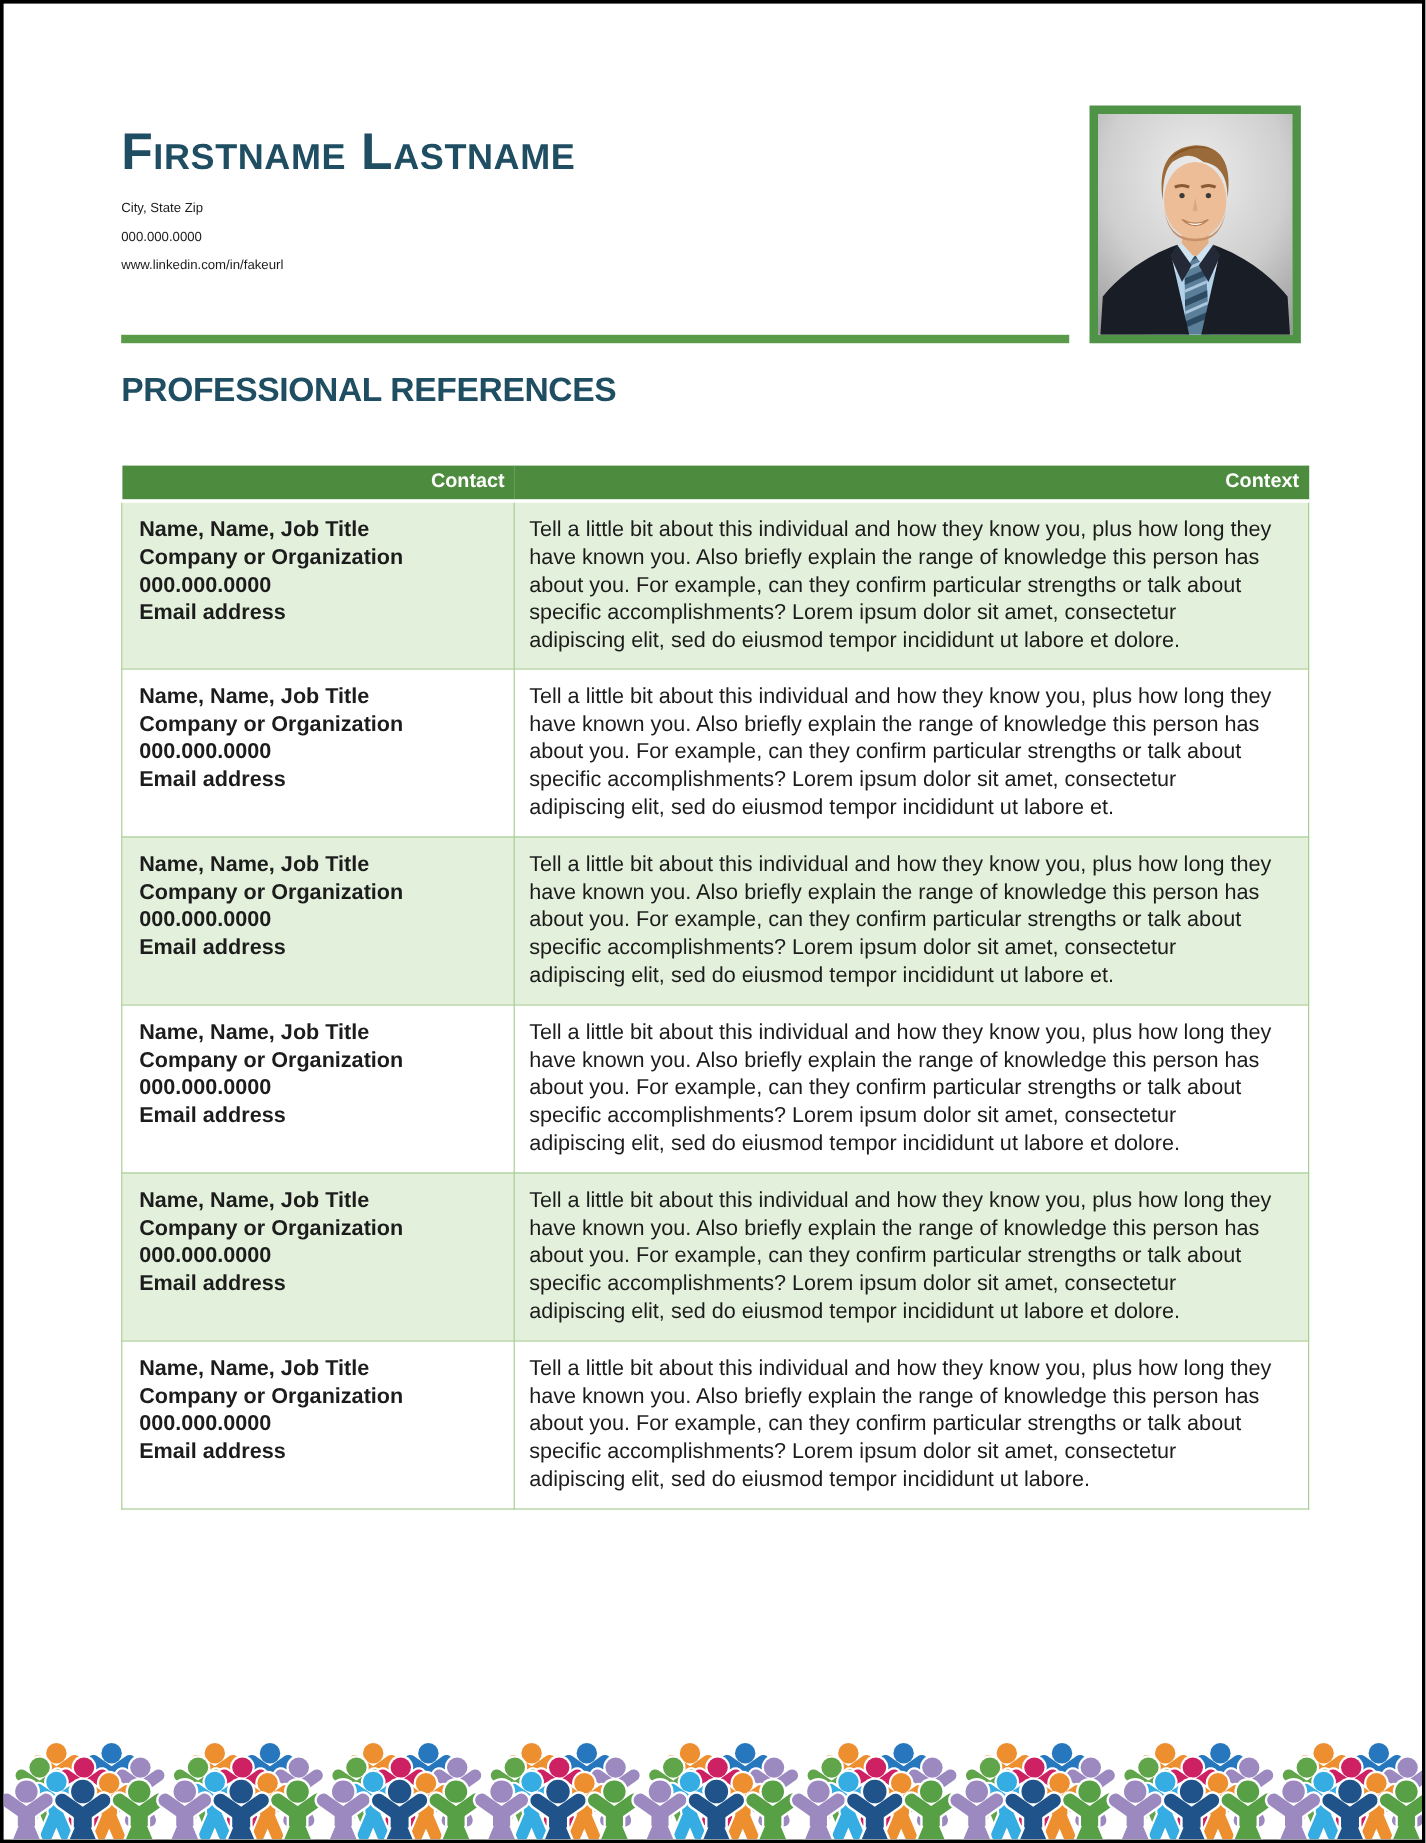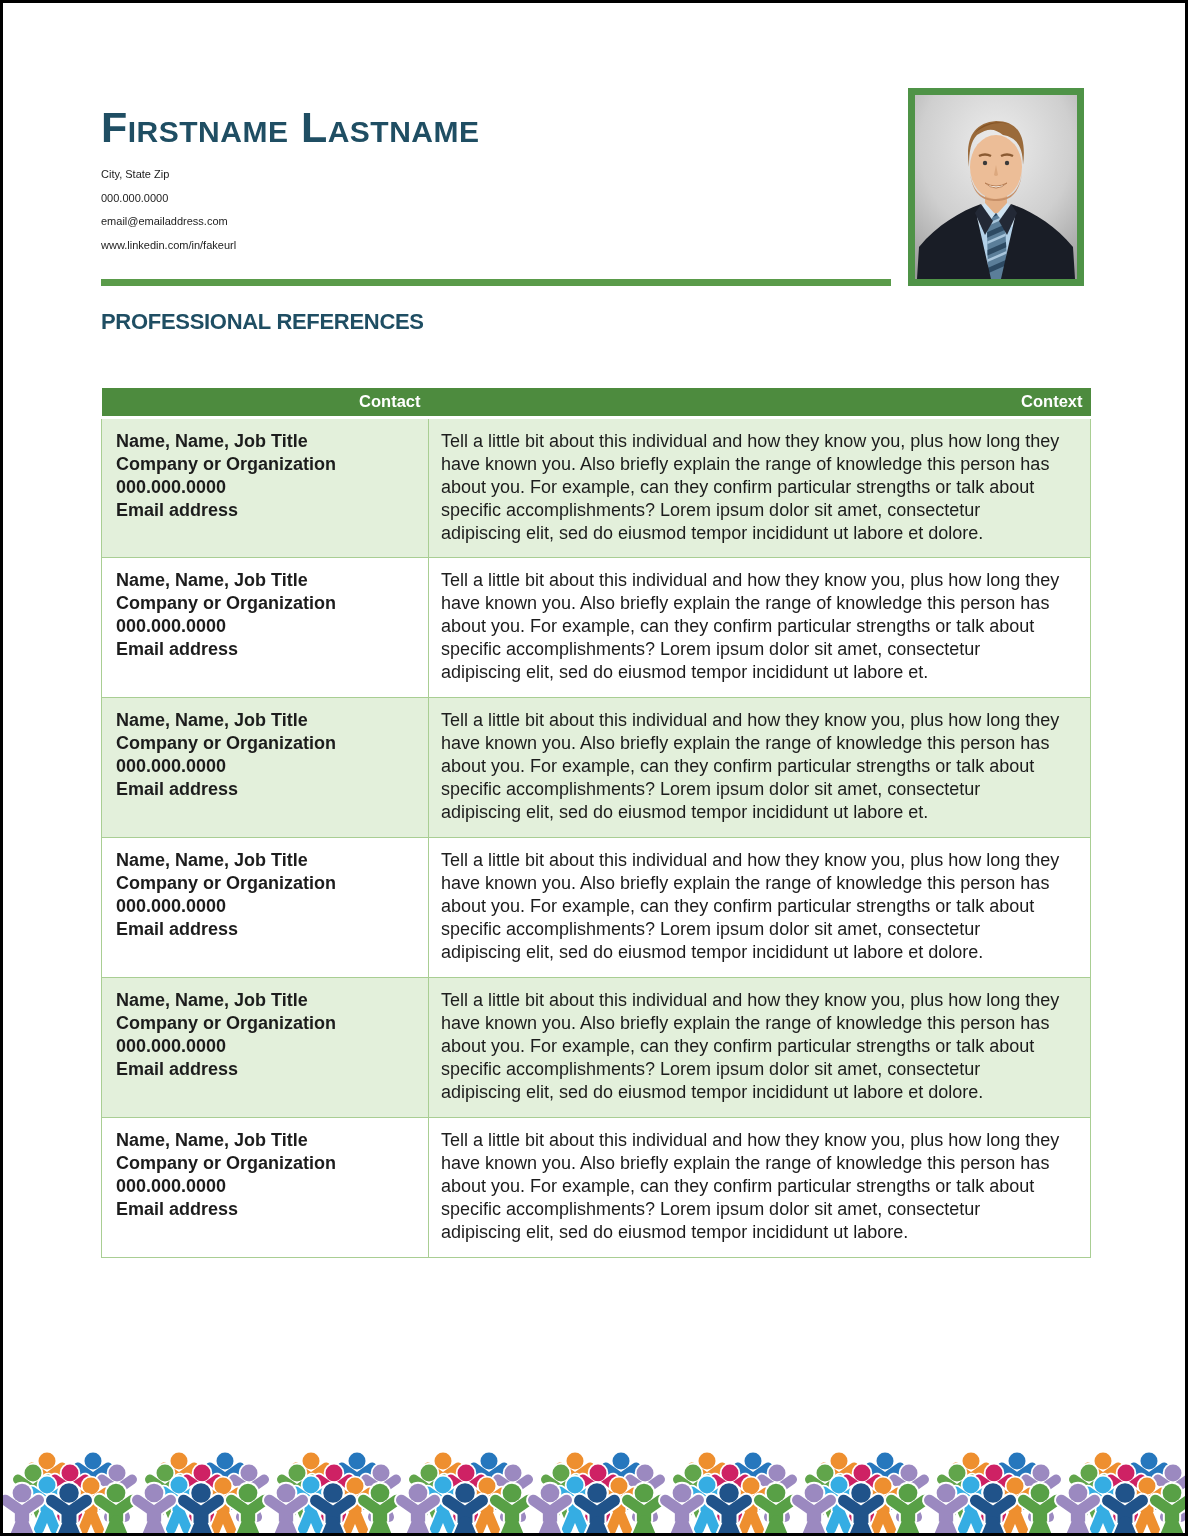--- a/index.html
+++ b/index.html
@@ -32,21 +32,21 @@
     background: #c9c9c9;
   }
   .photo-frame svg { display: block; width: 100%; height: 100%; }
   .divider-rule {
     position: absolute; left: 98px; top: 276px;
     width: 790px; height: 7px;
     background: #5a9b4a;
   }
   .section-title {
     position: absolute; left: 98px; top: 306px;
-    font-size: 22px; font-weight: bold; color: #1f4e63;
+    font-size: 28px; font-weight: bold; color: #1f4e63;
     letter-spacing: -0.3px;
   }
   
   table.refs {
     position: absolute; left: 98px; top: 385px;
     width: 990px;
     border-collapse: collapse;
     table-layout: fixed;
   }
   table.refs th {
@@ -77,21 +77,20 @@
 </head>
 <body>
 
 <div class="page">
 
   <div class="header-left">
     <div class="person-name">Firstname Lastname</div>
     <div class="contact-block">
       <div>City, State Zip</div>
       <div>000.000.0000</div>
-      <div>email@emailaddress.com</div>
       <div>www.linkedin.com/in/fakeurl</div>
     </div>
   </div>
 
   <div class="photo-frame">
     <svg viewBox="0 0 162 184" preserveAspectRatio="none">
       <defs>
         <radialGradient id="bgGrad" cx="50%" cy="28%" r="85%">
           <stop offset="0%" stop-color="#ededed"></stop>
           <stop offset="55%" stop-color="#cfcfcf"></stop>

